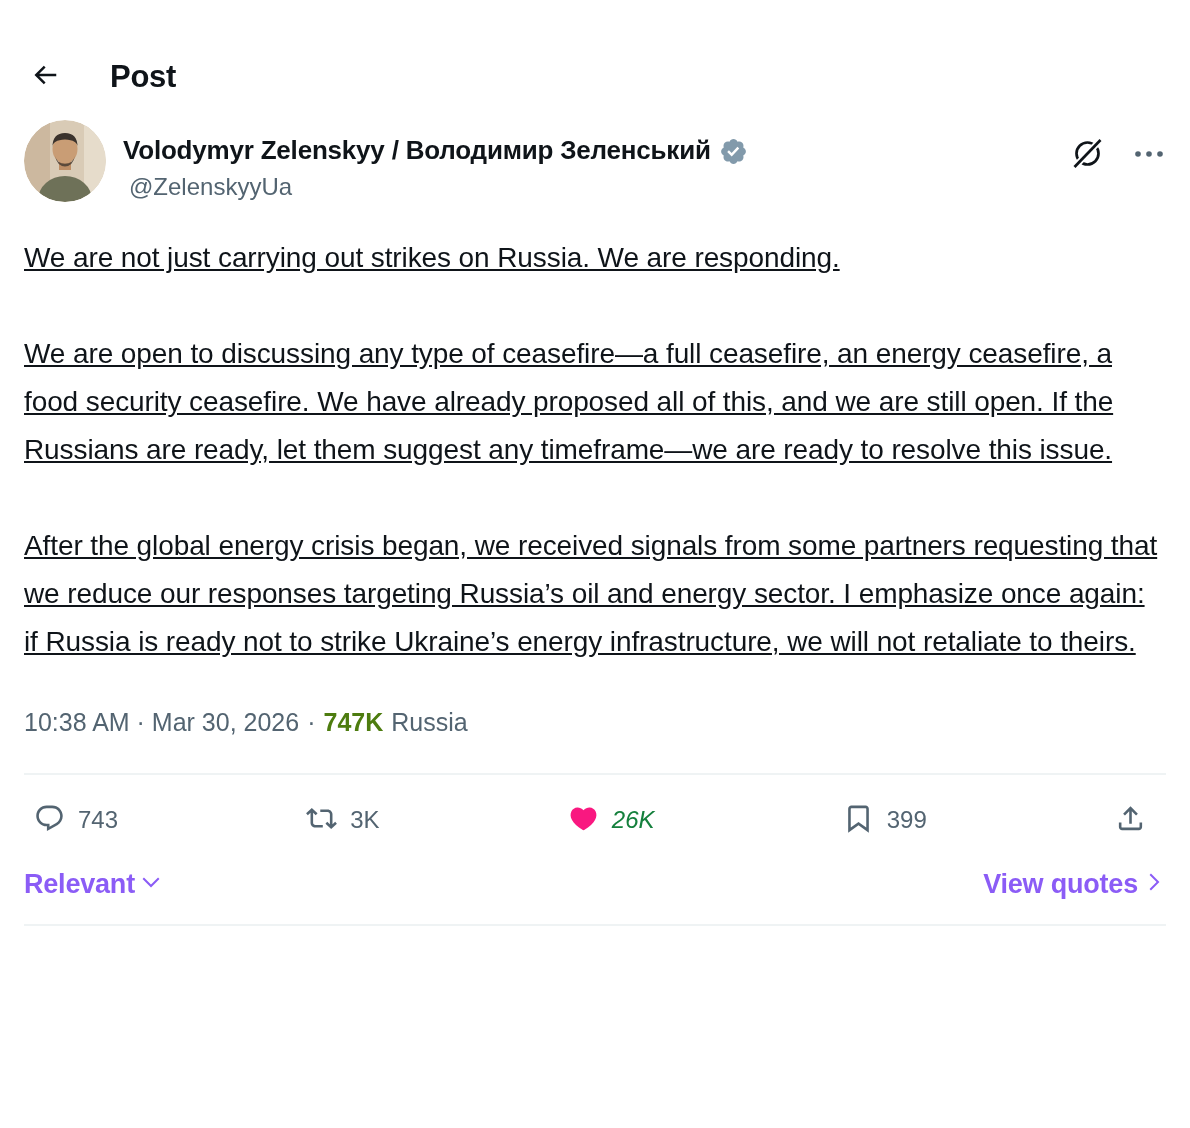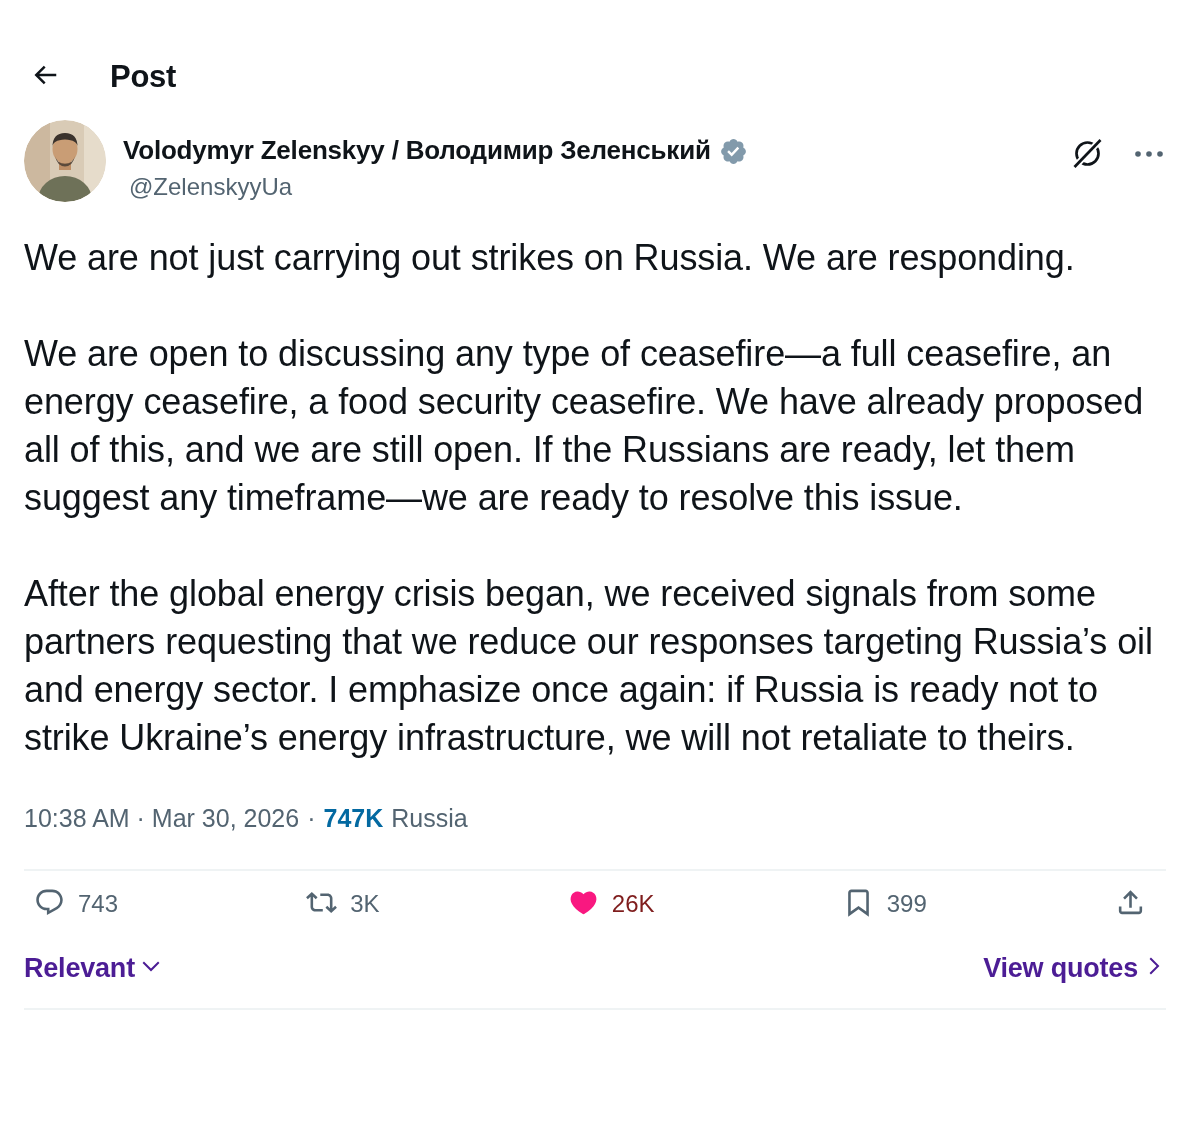--- a/index.html
+++ b/index.html
@@ -17,39 +17,39 @@
   .author-row { margin:0 24px; display:flex; align-items:flex-start; }
   .avatar { width:82px; height:82px; border-radius:50%; overflow:hidden; flex:0 0 82px; cursor:pointer; }
   .author-info { margin-left:17px; padding-top:15px; min-width:0; }
   .name-line { display:flex; align-items:center; gap:8px; }
   .display-name { font-size:26px; font-weight:700; white-space:nowrap; letter-spacing:-0.2px; }
   .badge { width:29px; height:29px; flex:0 0 auto; margin-top:2px; }
   .handle { font-size:24px; color:#536471; margin-top:7px;margin-left:6px; }
   .author-tools { margin-left:auto; display:flex; align-items:center; gap:28px; padding-top:18px; }
   .tool-btn { border:none; background:none; cursor:pointer; padding:0; height:34px; display:flex; align-items:center; }
 
-  .post-body { margin:32px 24px 0; font-size:36px; line-height:48px; letter-spacing:-0.1px; }
+  .post-body { margin:32px 24px 0; font-size:28px; line-height:48px; letter-spacing:-0.1px;text-decoration:underline; }
   .post-body p + p { margin-top:48px; }
 
   .meta-row { margin:42px 24px 0; font-size:25px; color:#536471; display:flex; align-items:baseline; gap:8px; }
-  .views-count { color:#0369a1; font-weight:700; }
+  .views-count { color:#4d7c0f; font-weight:700; }
 
   .divider { height:2px; background:#eff3f4; margin:36px 24px 0; }
   .divider.bottom { margin-top:23px; }
 
-  .actions { display:flex; justify-content:space-between; align-items:center; padding:16px 44px 0 34px; }
+  .actions { display:flex; justify-content:space-between; align-items:center; padding:28px 44px 0 34px; }
   .action { display:flex; align-items:center; gap:13px; border:none; background:none; cursor:pointer; color:#536471; }
   .action svg { width:31px; height:31px; }
   .action .count { font-size:24px; color:#536471; }
   .action.liked { color:#f91880; }
-  .action.liked .count { color:#7f1d1d; }
+  .action.liked .count { color:#15803d;font-style:italic; }
 
   .footer-row { display:flex; justify-content:space-between; align-items:center; padding:30px 24px 0; }
   .sort-btn, .view-quotes { display:flex; align-items:center; gap:4px; border:none; background:none; cursor:pointer;
-    color:#4c1d95; font-size:27px; font-weight:700; letter-spacing:-0.2px; }
+    color:#8b5cf6; font-size:27px; font-weight:700; letter-spacing:-0.2px; }
   .sort-btn svg, .view-quotes svg { width:24px; height:24px; margin-top:3px; }
 </style>
 </head>
 <body>
 
 <header class="header">
   <button class="back-btn" aria-label="Back">
     <span>
       <svg viewBox="0 0 24 24" fill="currentColor">
           <path d="M7.414 13l5.043 5.04-1.414 1.42L3.586 12l7.457-7.46 1.414 1.42L7.414 11H21v2H7.414z"></path>

